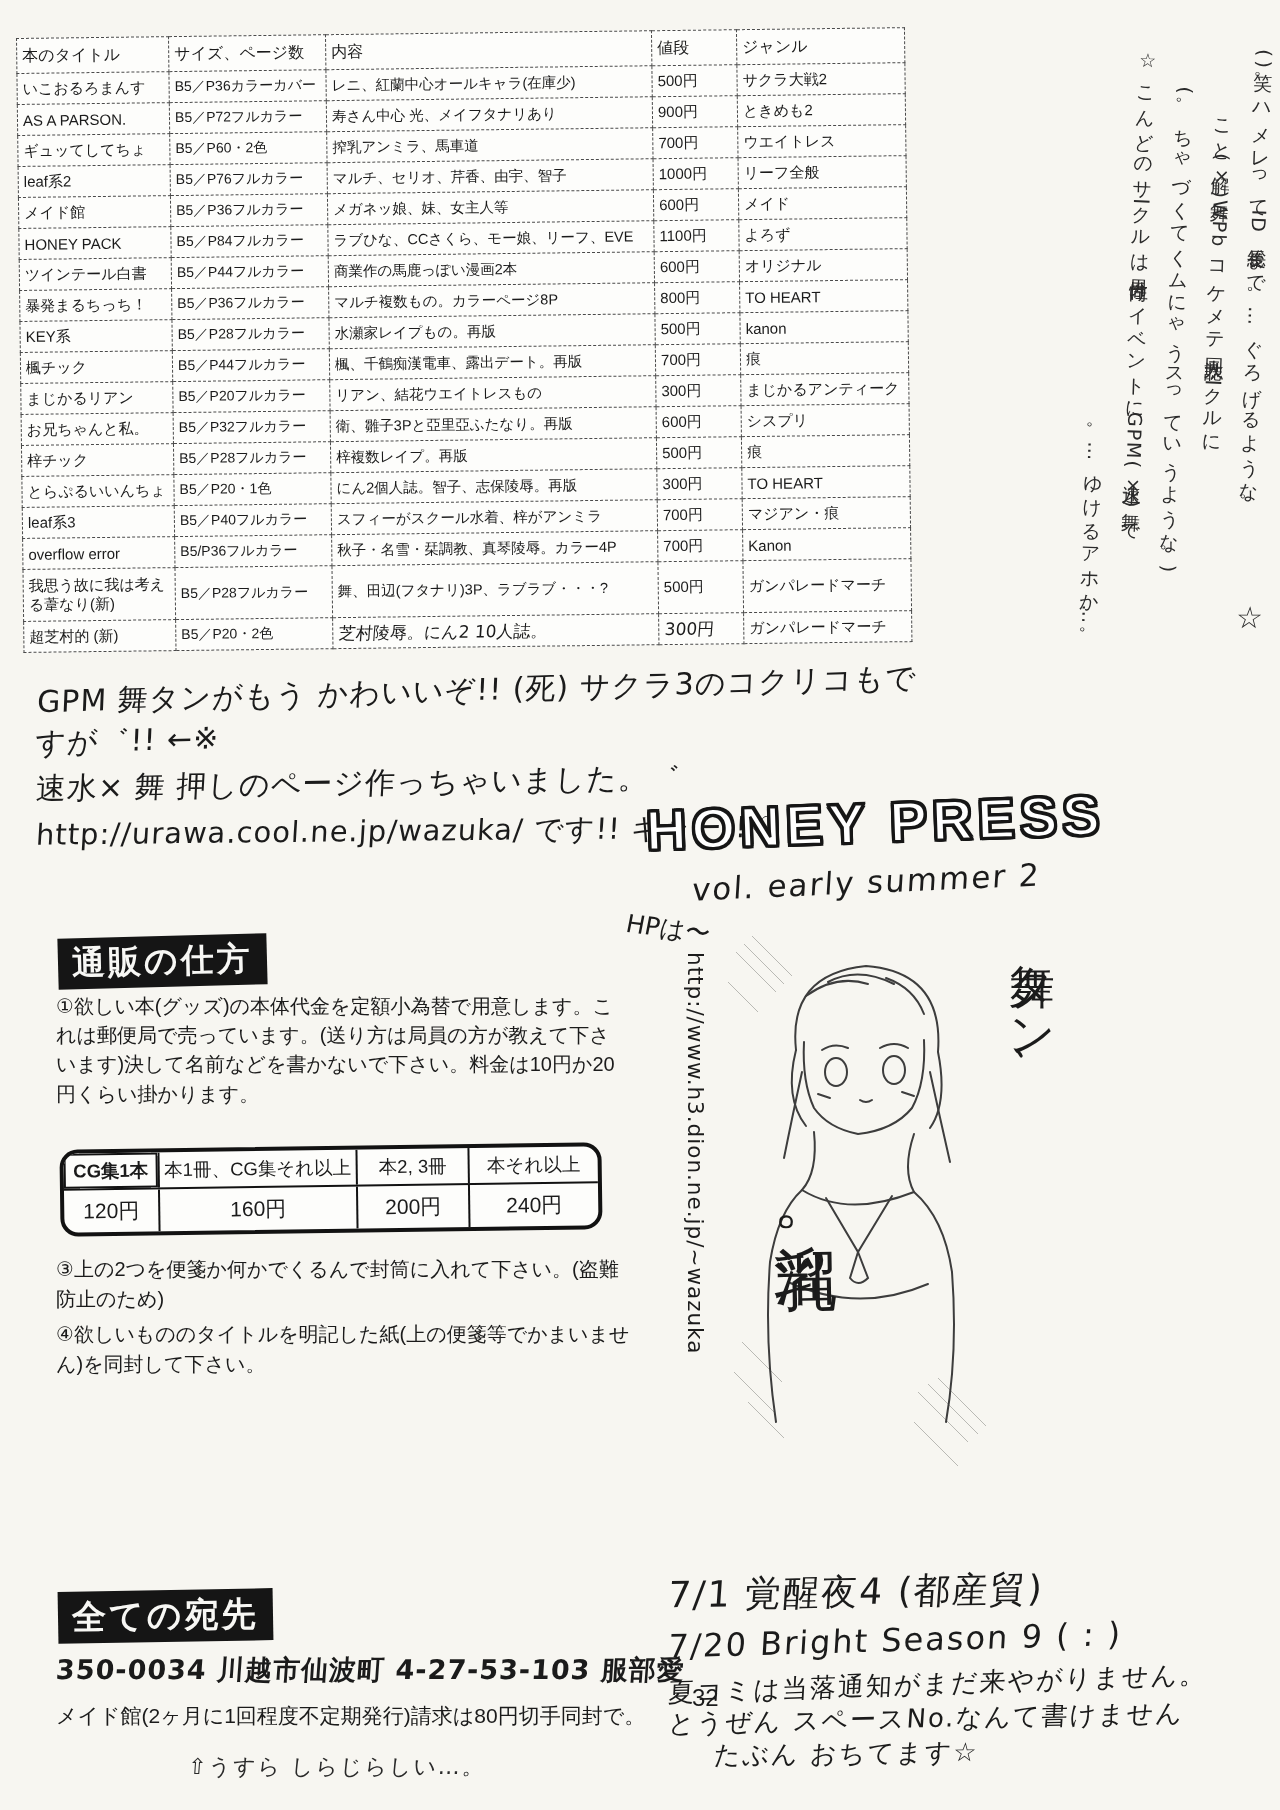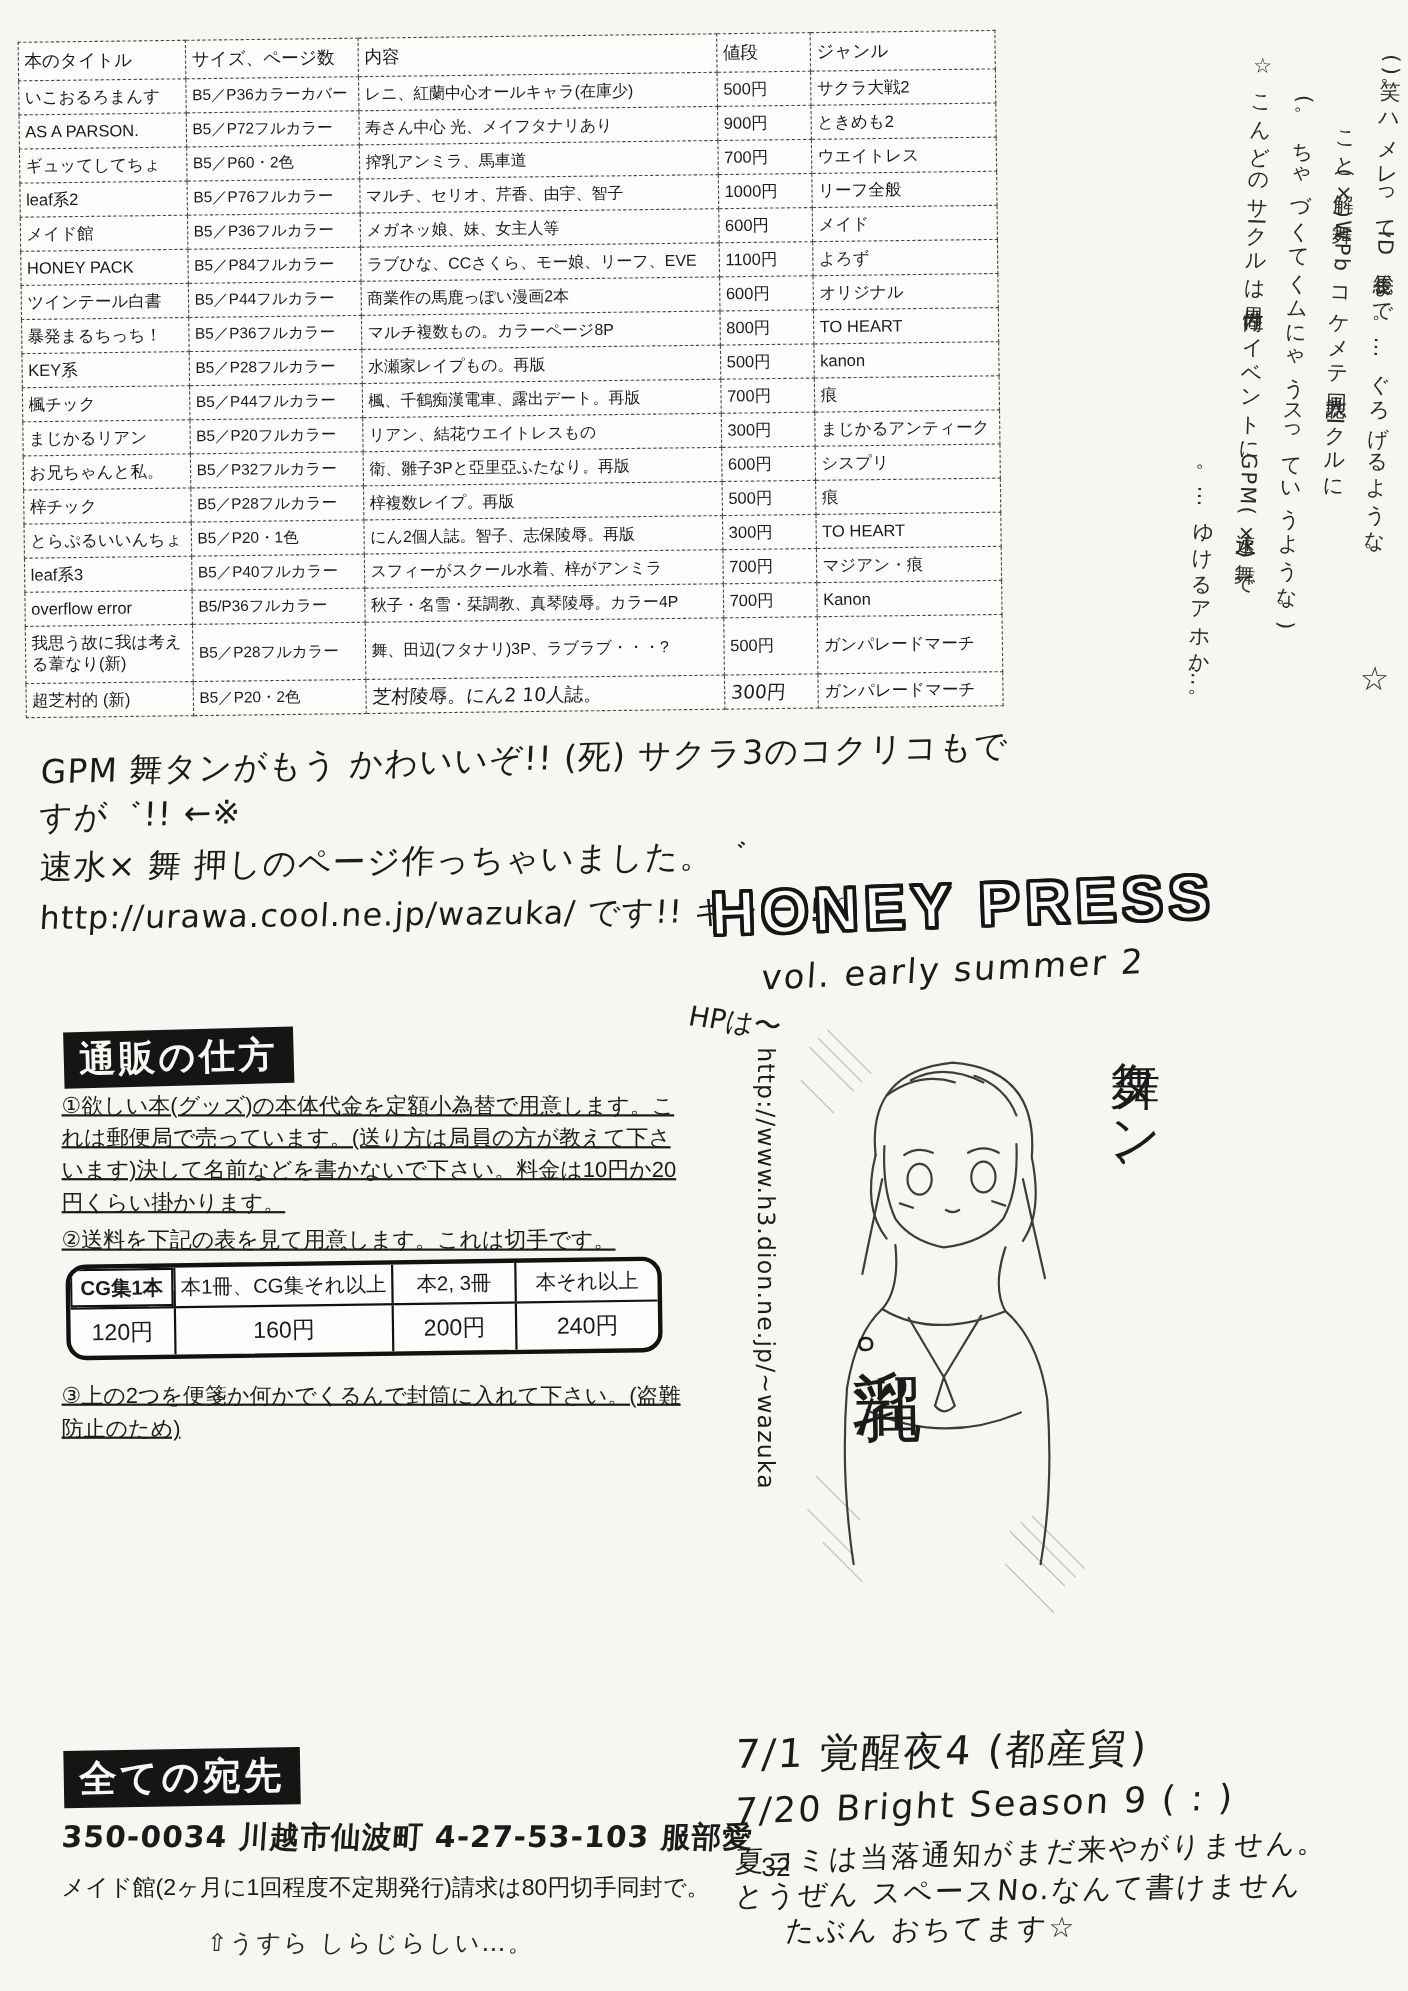--- a/index.html
+++ b/index.html
@@ -41,21 +41,21 @@
     text-shadow:-2px -2px 0 #161616,2px -2px 0 #161616,-2px 2px 0 #161616,2px 2px 0 #161616,
                 -2px 0 0 #161616,2px 0 0 #161616,0 -2px 0 #161616,0 2px 0 #161616;}
   .honey-sub{left:692px;top:864px;font-size:31px;transform:rotate(-2.5deg) skewX(-6deg);letter-spacing:2px;}
   
   .blackbox{background:#151515;color:#f7f7f4;font-weight:700;display:inline-block;
             padding:3px 14px;letter-spacing:3px;}
   .mail-title{left:58px;top:936px;font-size:33px;transform:rotate(-1.5deg);}
   .addr-title{left:58px;top:1590px;font-size:34px;transform:rotate(-1deg);}
   
   .steps{width:574px;font-size:20px;line-height:1.46;}
-  .steps .li{margin-bottom:5px;text-decoration:underline;}
+  .steps .li{margin-bottom:5px;}
   .steps-before{left:56px;top:992px;}
   .steps-after{left:56px;top:1254px;line-height:1.5;}
   
   .ship{left:60px;top:1146px;width:534px;border:4px solid #121212;border-radius:18px;
         overflow:hidden;background:#fdfdfb;transform:rotate(-0.8deg);}
   .ship-row{display:flex;}
   .ship-head{border-bottom:2.5px solid #121212;}
   .ship-cell{border-left:2px solid #121212;text-align:center;padding:5px 2px;font-size:18.5px;
              box-sizing:border-box;white-space:nowrap;overflow:hidden;}
   .ship-row .ship-cell:first-child{border-left:none;}
@@ -288,40 +288,40 @@
       </g>
     </svg>
   </div>
 
   <div class="abs cap-right print">舞タン、</div>
   <div class="abs cap-left print">溜乳。</div>
 
   <div class="abs mail-title blackbox">通販の仕方</div>
   <div class="abs steps steps-before print">
       <div class="li">①欲しい本(グッズ)の本体代金を定額小為替で用意します。これは郵便局で売っています。(送り方は局員の方が教えて下さいます)決して名前などを書かないで下さい。料金は10円か20円くらい掛かります。</div>
-      <div class="li">②送料を下記の表を見て用意します。これは切手です。</div>
     </div>
 
   <div class="abs ship">
     <div class="ship-row ship-head">
         <div class="ship-cell">CG集1本</div>
         <div class="ship-cell">本1冊、CG集それ以上</div>
         <div class="ship-cell">本2, 3冊</div>
         <div class="ship-cell">本それ以上</div>
       </div>
     <div class="ship-row ship-val">
         <div class="ship-cell">120円</div>
         <div class="ship-cell">160円</div>
         <div class="ship-cell">200円</div>
         <div class="ship-cell">240円</div>
       </div>
   </div>
 
   <div class="abs steps steps-after print">
       <div class="li">③上の2つを便箋か何かでくるんで封筒に入れて下さい。(盗難防止のため)</div>
+      <div class="li">④欲しいもののタイトルを明記した紙(上の便箋等でかまいません)を同封して下さい。</div>
     </div>
 
   <div class="abs addr-title blackbox">全ての宛先</div>
   <div class="abs addr-line hand">350-0034 川越市仙波町 4-27-53-103 服部愛</div>
   <div class="abs paper-note print">メイド館(2ヶ月に1回程度不定期発行)請求は80円切手同封で。</div>
   <div class="abs page-num print">32</div>
   <div class="abs scribble hand">⇧うすら しらじらしい…。</div>
 
   <div class="abs schedule">
       <div class="li">7/1 覚醒夜4 (都産貿)</div>

